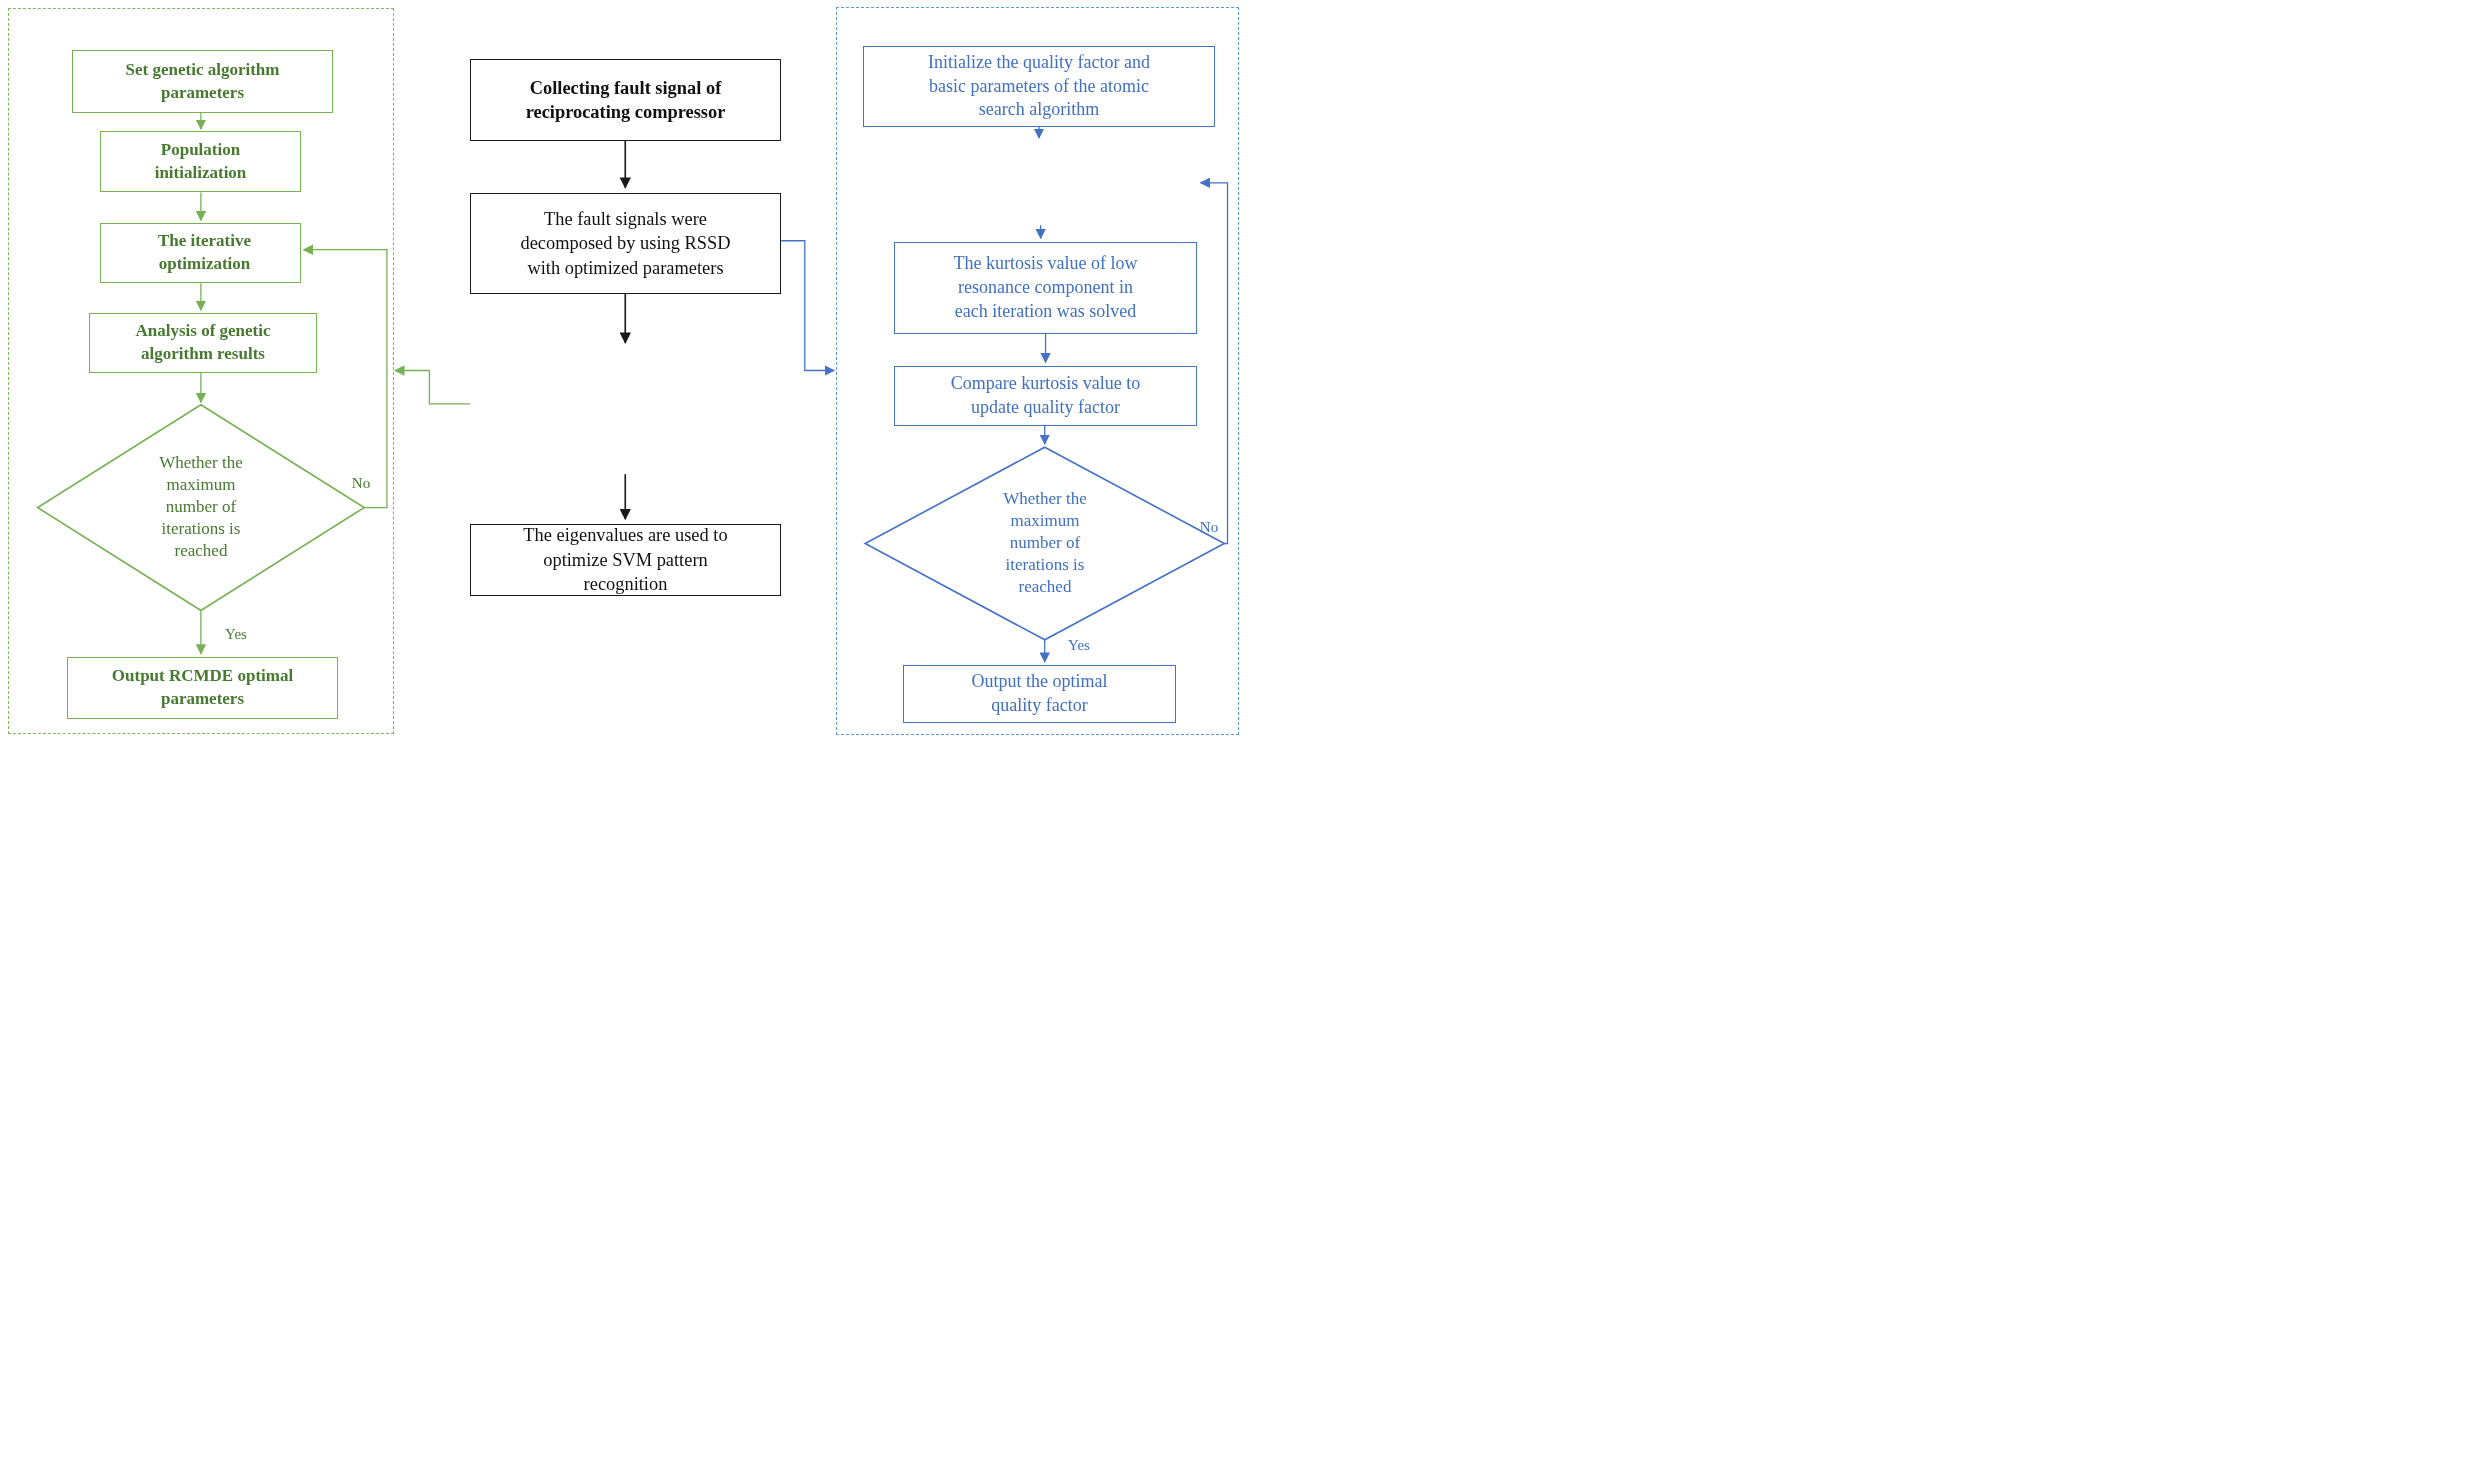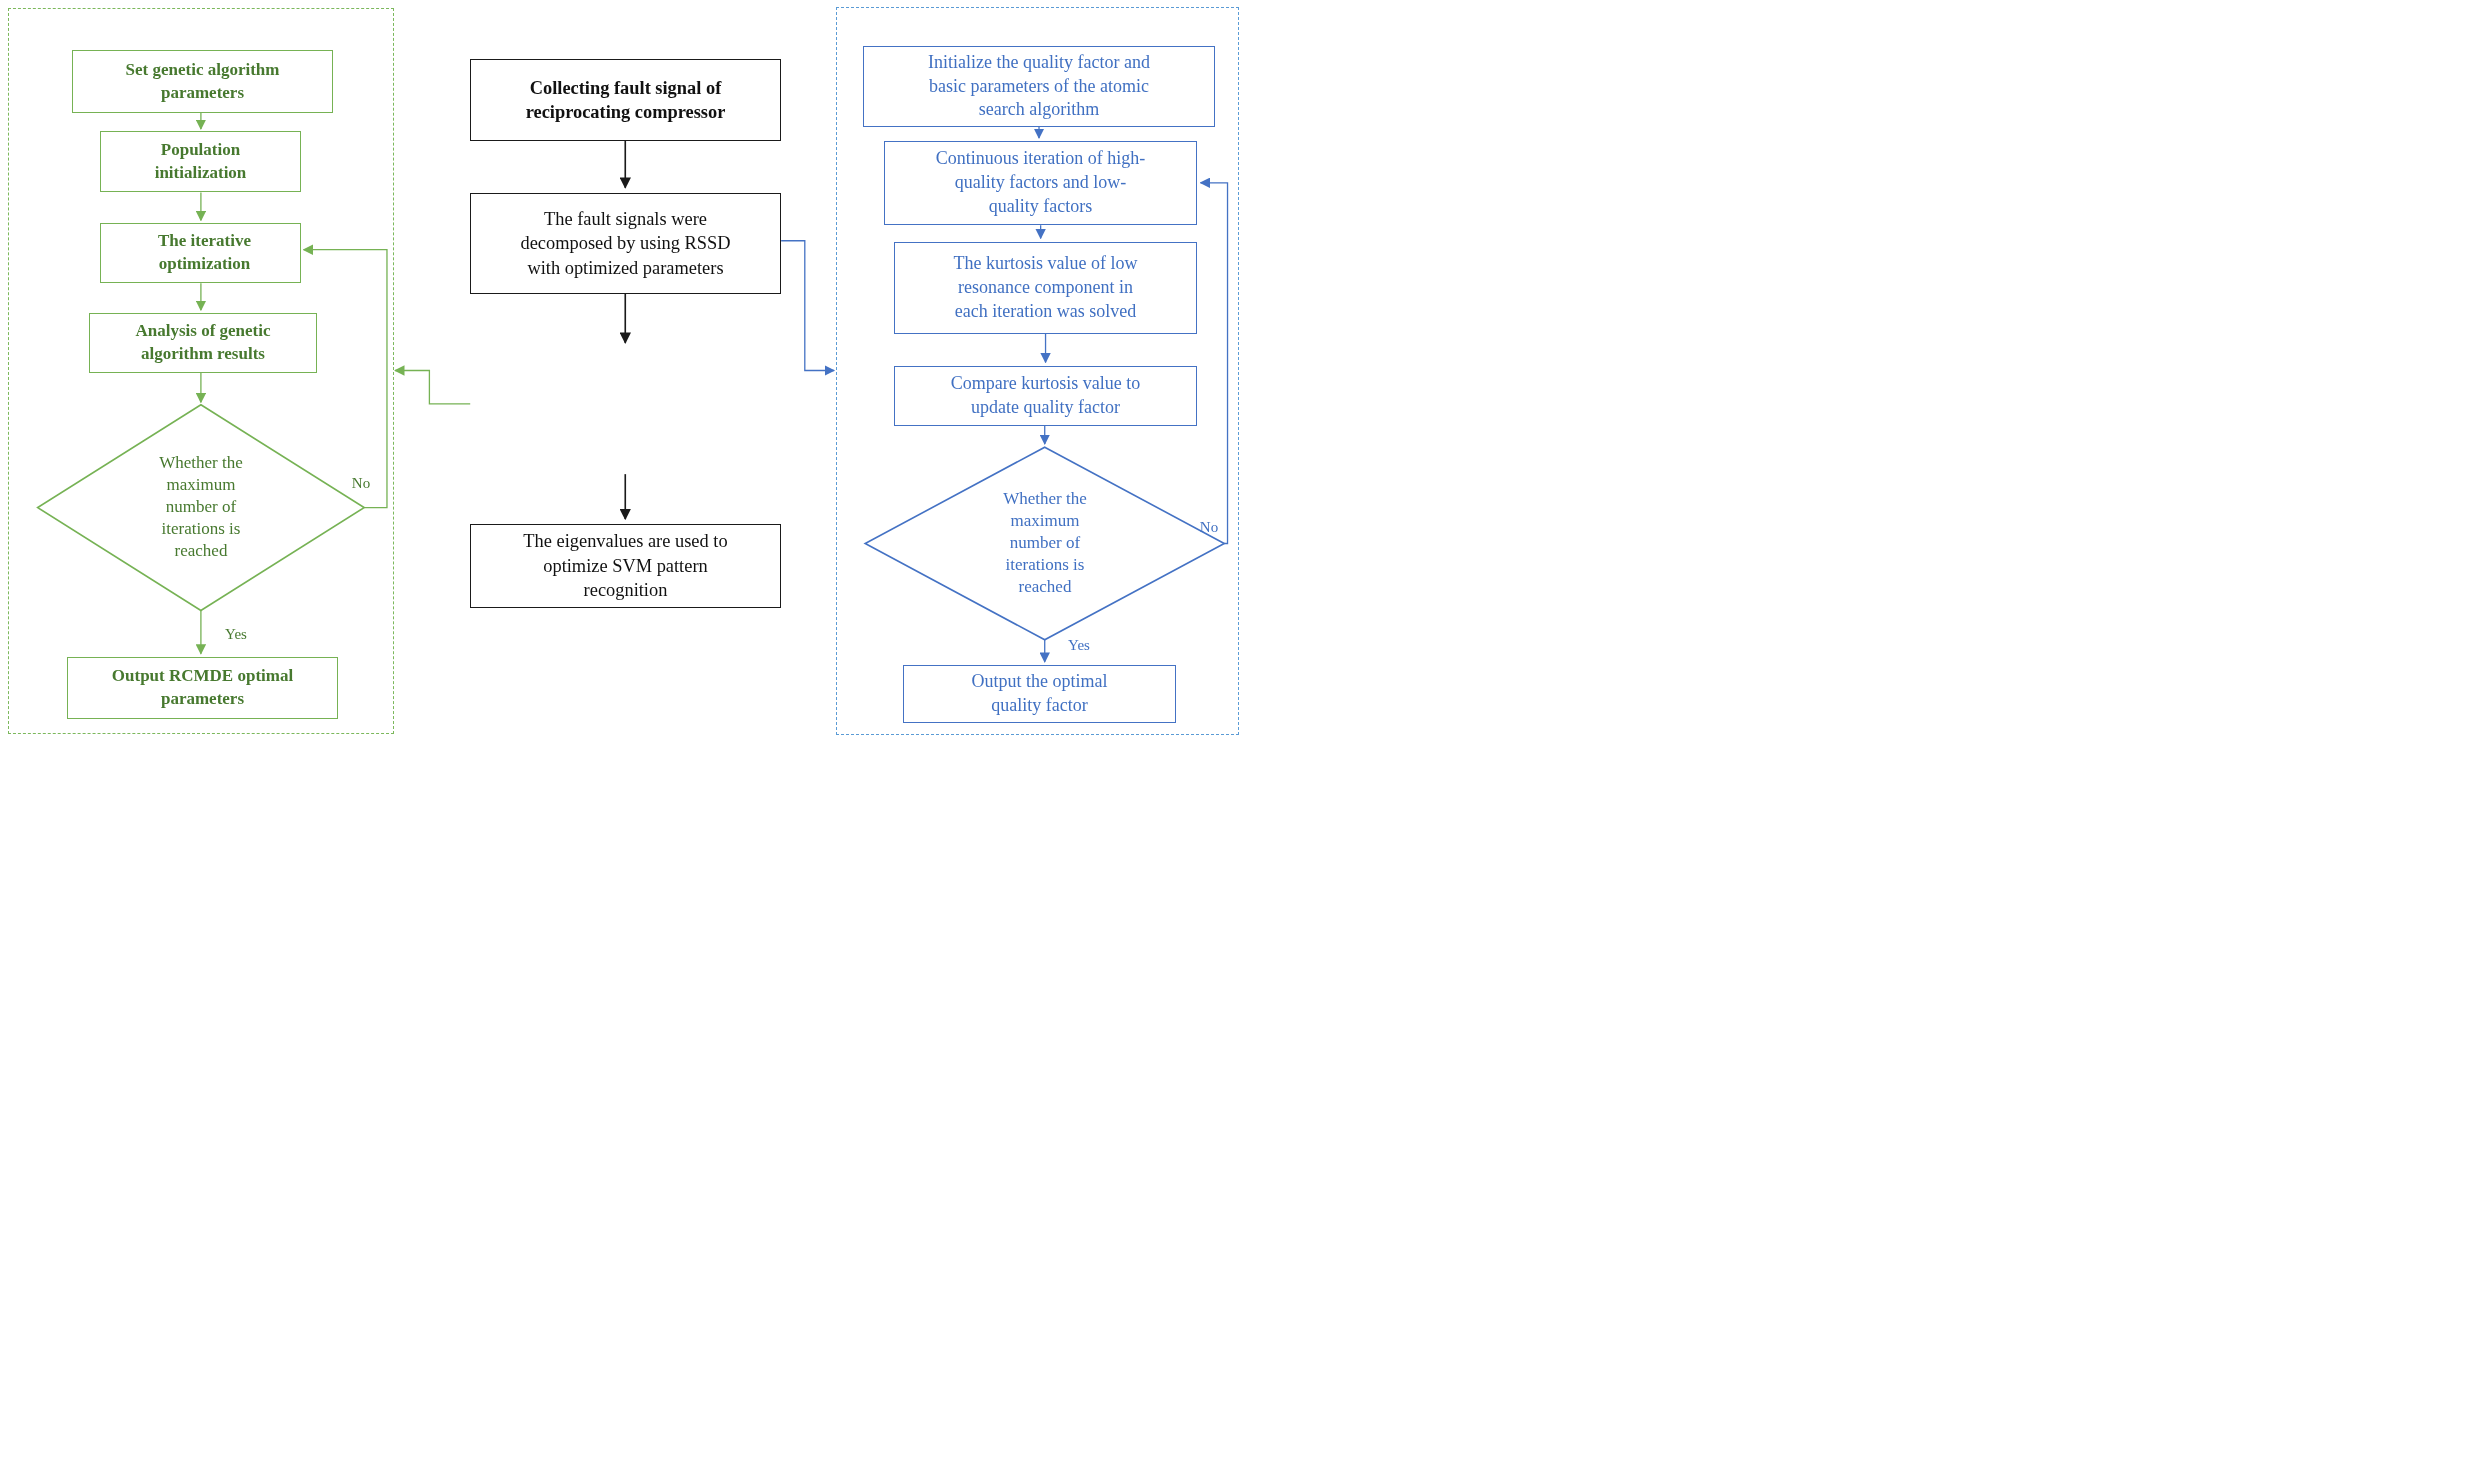--- a/index.html
+++ b/index.html
@@ -101,30 +101,27 @@
   <div class="box g" style="left:67px;top:657px;width:271px;height:62px;">Output RCMDE optimal
 parameters</div>
   <div class="lbl g" style="left:236px;top:634px;">Yes</div>
   <div class="lbl g" style="left:361px;top:483px;">No</div>
 
   <div class="box k" style="left:470px;top:59px;width:311px;height:82px;font-weight:bold;">Collecting fault signal of
 reciprocating compressor</div>
   <div class="box k" style="left:470px;top:193px;width:311px;height:101px;">The fault signals were
 decomposed by using RSSD
 with optimized parameters</div>
-  <div class="box k" style="left:470px;top:524px;width:311px;height:84px;text-align:center;">The eigenvalues are used to
+  <div class="box k" style="left:470px;top:524px;width:311px;height:72px;text-align:center;">The eigenvalues are used to
 optimize SVM pattern
 recognition</div>
 
   <div class="box b" style="left:863px;top:46px;width:352px;height:81px;">Initialize the quality factor and
 basic parameters of the atomic
 search algorithm</div>
-  <div class="box b" style="left:884px;top:141px;width:313px;height:84px;">Continuous iteration of high-
-quality factors and low-
-quality factors</div>
   <div class="box b" style="left:894px;top:242px;width:303px;height:92px;">The kurtosis value of low
 resonance component in
 each iteration was solved</div>
   <div class="box b" style="left:894px;top:366px;width:303px;height:60px;">Compare kurtosis value to
 update quality factor</div>
   <div class="dtext b" style="left:947px;top:486px;width:196px;height:114px;">Whether the
 maximum
 number of
 iterations is
 reached</div>

